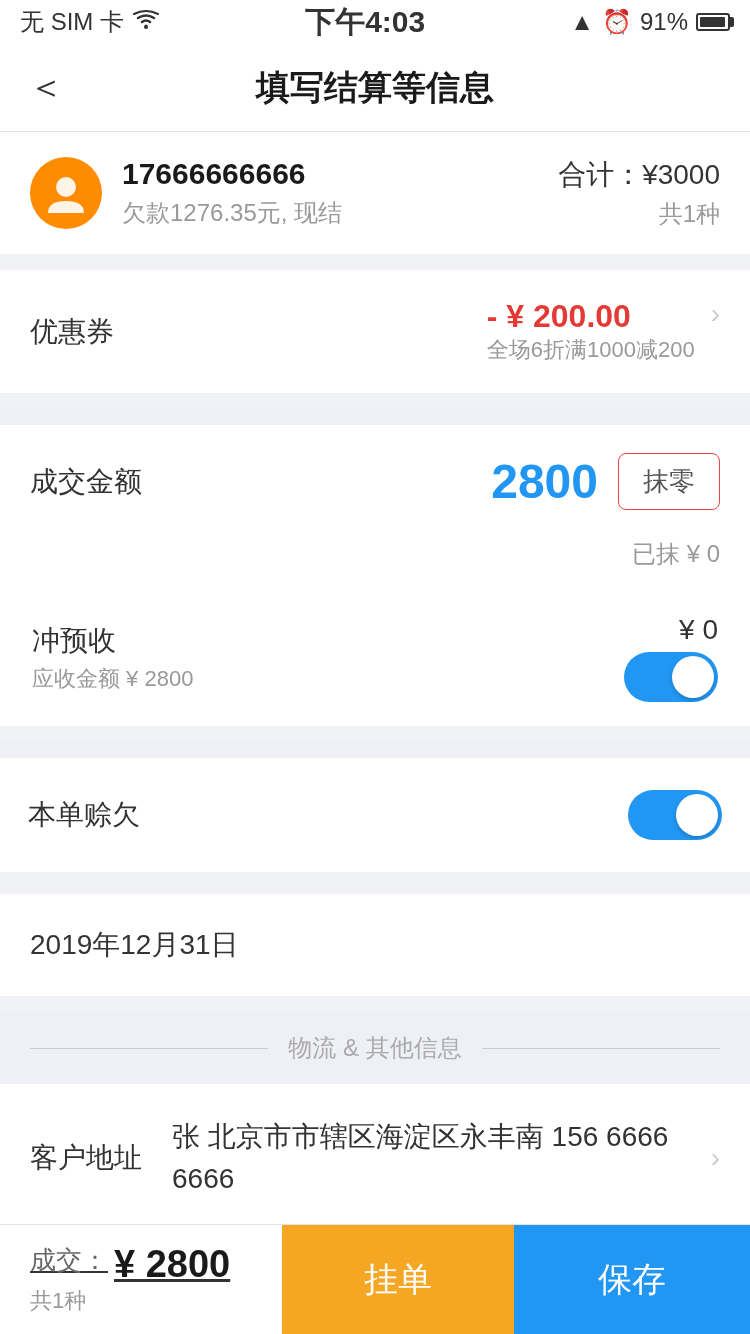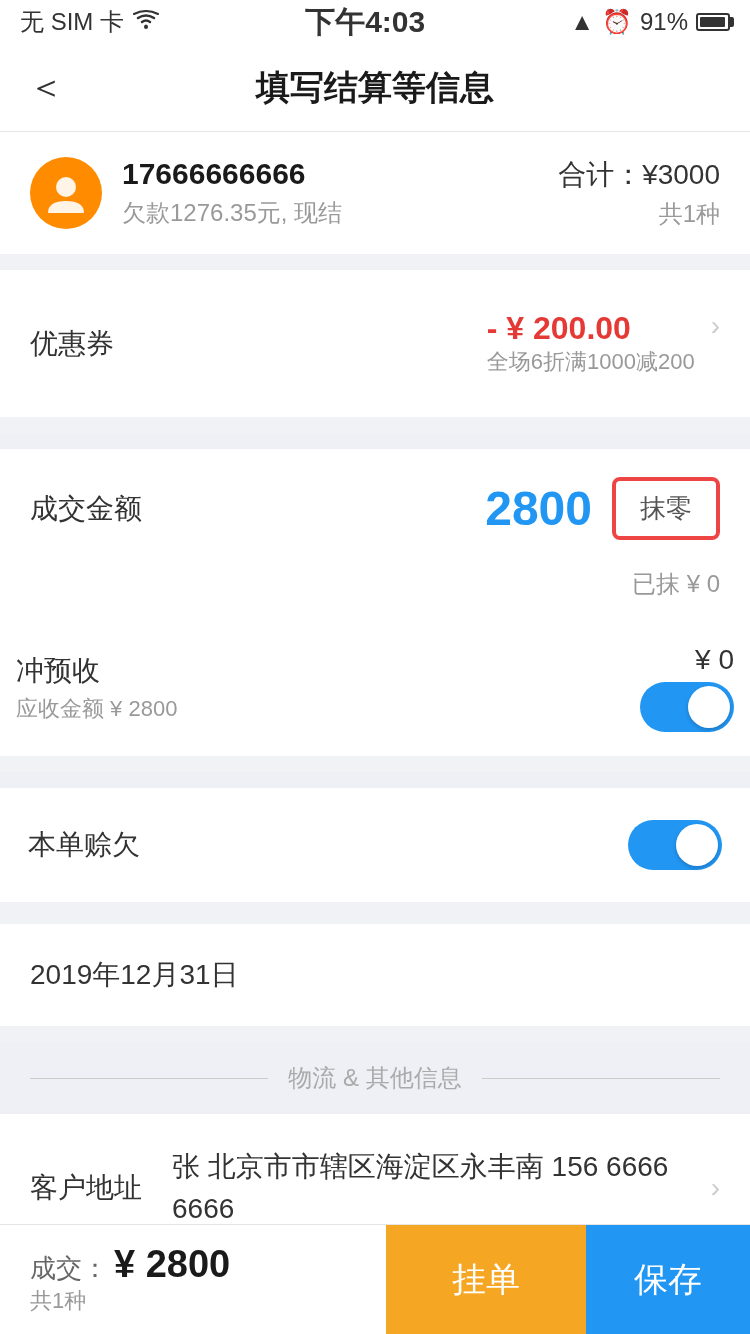--- a/index.html
+++ b/index.html
@@ -118,21 +118,21 @@
 
     
     .section {
       background: #fff;
       margin-bottom: 16px;
     }
     .row {
       display: flex;
       align-items: center;
       justify-content: space-between;
-      padding: 40px 30px;
+      padding: 28px 30px;
       border-bottom: 1px solid #f0f0f0;
     }
     .row:last-child { border-bottom: none; }
     .row-label {
       font-size: 28px;
       color: #333;
     }
     .row-right {
       display: flex;
       align-items: flex-start;
@@ -168,41 +168,41 @@
       display: flex;
       align-items: center;
       gap: 20px;
     }
     .deal-value {
       font-size: 48px;
       font-weight: 600;
       color: #2196f3;
     }
     .round-btn {
-      border: 4px solid #ef4444;
+      border: 1px solid #ef4444;
       border-radius: 8px;
       padding: 10px 24px;
       font-size: 26px;
       color: #555;
       background: #fff;
       cursor: pointer;
     }
     .deal-sub {
       text-align: right;
       padding: 0 30px 20px;
       font-size: 24px;
       color: #999;
     }
 
     
     .toggle-row {
       display: flex;
       align-items: center;
       justify-content: space-between;
-      padding: 24px 16px;
+      padding: 24px 32px;
     }
     .toggle-left .toggle-label {
       font-size: 28px;
       color: #333;
     }
     .toggle-sub {
       font-size: 22px;
       color: #999;
       margin-top: 4px;
     }
@@ -357,31 +357,31 @@
     .footer-amount {
       font-size: 38px;
       font-weight: 700;
       color: #1a1a1a;
     }
     .footer-count {
       font-size: 22px;
       color: #999;
     }
     .footer-btn-hang {
-      width: 200px;
+      width: 232px;
       background: #f5a623;
       display: flex;
       align-items: center;
       justify-content: center;
       font-size: 34px;
       color: #fff;
       cursor: pointer;
     }
     .footer-btn-save {
-      width: 164px;
+      width: 236px;
       background: #2196f3;
       display: flex;
       align-items: center;
       justify-content: center;
       font-size: 34px;
       color: #fff;
       cursor: pointer;
     }
   </style>
 </head>
@@ -501,21 +501,21 @@
     <span class="address-value">张 北京市市辖区海淀区永丰南 156 6666 6666</span>
     <span class="address-arrow">›</span>
   </div>
 
   <div class="gray-bottom"></div>
 
 </div>
 
 <div class="footer">
   <div class="footer-info">
-    <div style="display:flex;align-items:flex-end;gap:6px;">
+    <div style="display:flex;align-items:flex-start;gap:6px;text-decoration:underline;">
       <span class="footer-deal">成交：</span>
       <span class="footer-amount">¥ 2800</span>
     </div>
     <div class="footer-count">共1种</div>
   </div>
   <div class="footer-btn-hang">
     <span>挂单</span>
   </div>
   <div class="footer-btn-save">
     <span>保存</span>

